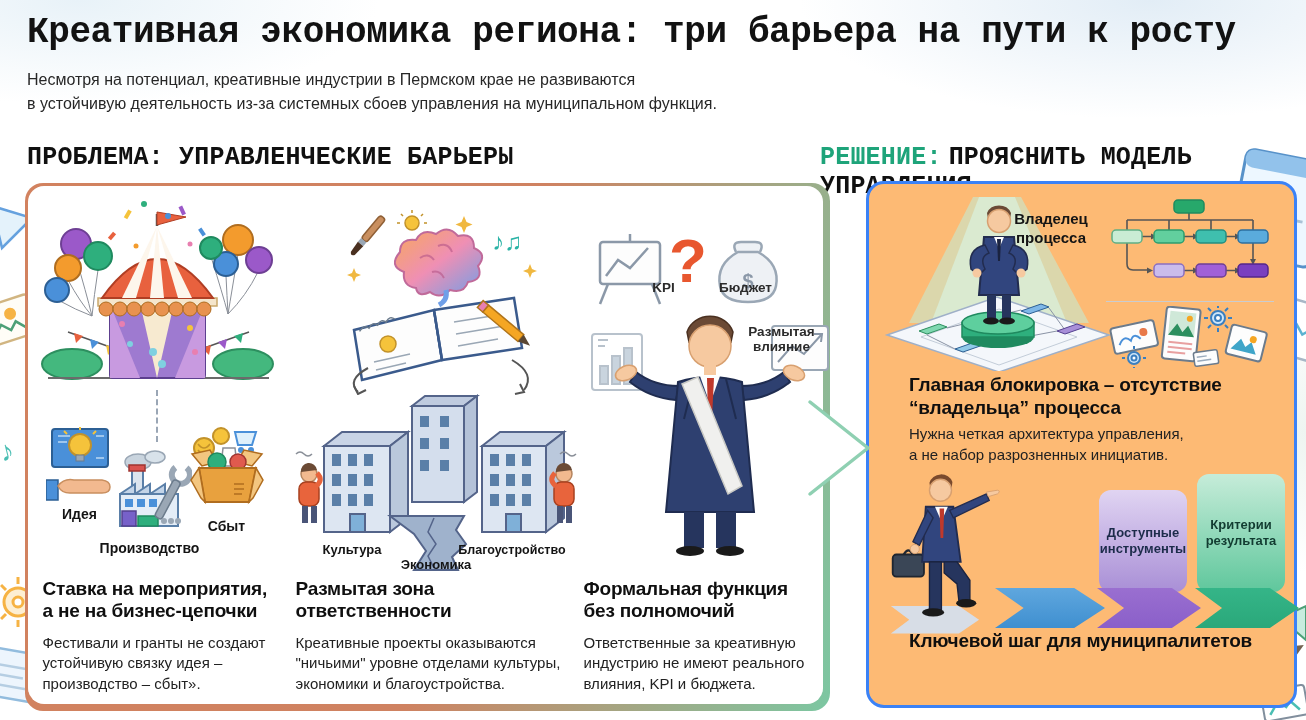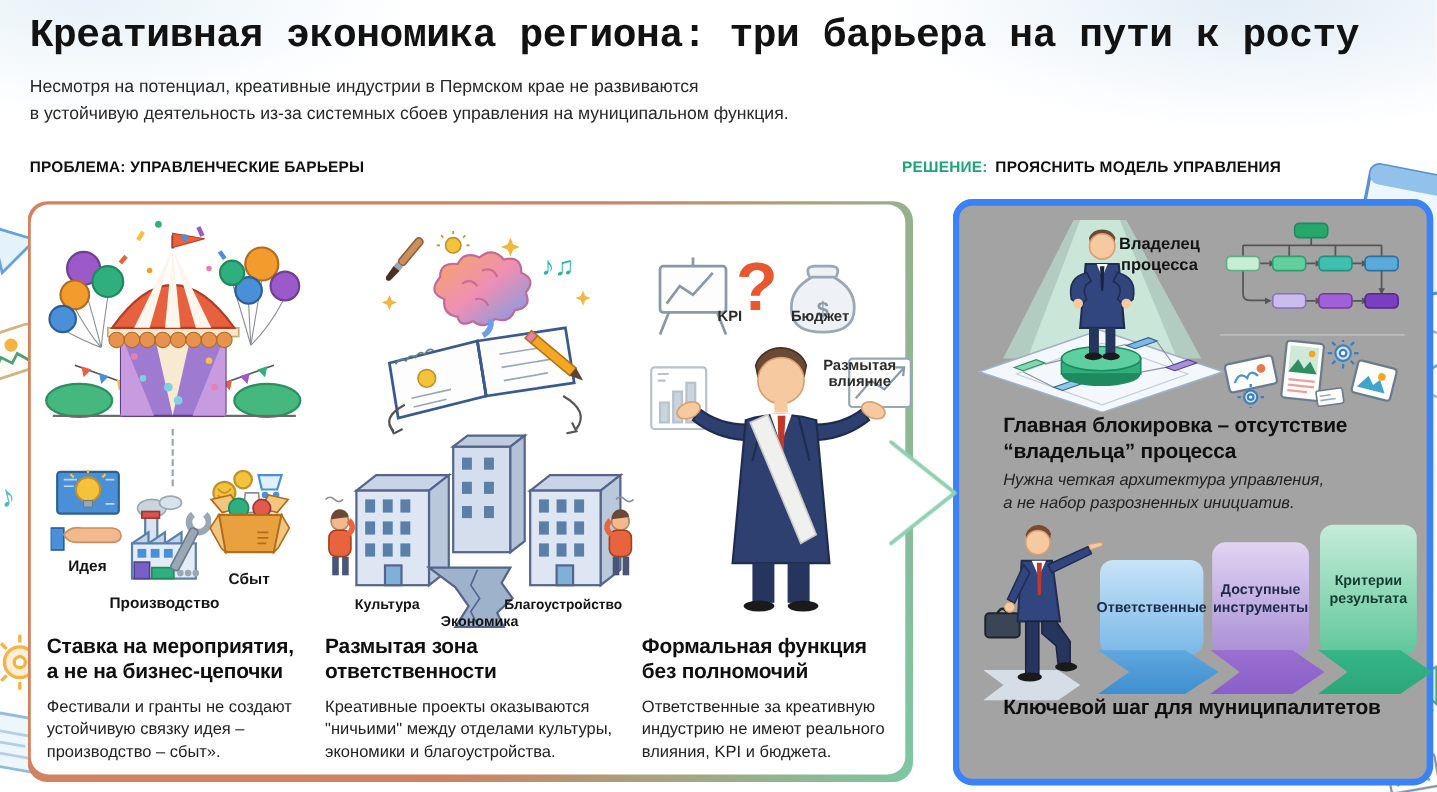--- a/index.html
+++ b/index.html
@@ -7,31 +7,31 @@
        font-family:"Liberation Sans",sans-serif;color:#141414;}
   .abs{position:absolute;}
   .pre{white-space:pre-line;}
   #bg-tint{left:0;top:0;width:1306px;height:720px;
     background:
       radial-gradient(500px 170px at 88% 0%, #e2edf6, rgba(255,255,255,0) 70%),
       radial-gradient(430px 150px at 6% 0%, #e8f2f8, rgba(255,255,255,0) 70%),
       radial-gradient(300px 200px at 100% 60%, #eef5f1, rgba(255,255,255,0) 70%);}
   #page-title{left:27px;top:12px;width:1262px;font-size:36px;font-weight:bold;letter-spacing:-0.4px;color:#121212;font-family:Liberation Mono, monospace;}
   #page-subtitle{left:27px;top:68px;width:900px;font-size:16px;line-height:1.5;color:#272727;}
-  .section-h{top:143px;font-size:14px;font-weight:bold;letter-spacing:0.2px;color:#101010;}
+  .section-h{top:143px;font-size:25px;font-weight:bold;letter-spacing:0.2px;color:#101010;font-family:Liberation Mono, monospace;}
   #problem-h{left:27px;}
   #solution-h{left:820px;}
   #solution-h .accent{color:#1ea47a;}
   #solution-h .rest{margin-left:7px;}
   
   #panel-problem{left:25px;top:183px;width:800px;height:523px;border-radius:18px;padding:2.5px;
     background:linear-gradient(105deg,#d2825f,#cf8261 55%,#7cc7a2 100%);z-index:2;}
   #panel-problem .inner{position:relative;width:795px;height:518px;background:#ffffff;border-radius:16px;}
-  #panel-solution{left:866px;top:181px;width:425px;height:521px;background:#a3a3a3;
-    border:6px solid #3b82f6;border-radius:18px;z-index:2;}
+  #panel-solution{left:866px;top:181px;width:425px;height:521px;background:#fdba74;
+    border:3px solid #3b82f6;border-radius:18px;z-index:2;}
   #panel-arrow{left:806px;top:396px;width:72px;height:104px;z-index:3;}
   
   .card-title{font-size:19px;font-weight:bold;line-height:1.17;letter-spacing:-0.2px;color:#0f0f0f;}
   .card-body{font-size:15px;line-height:1.38;color:#222222;}
   .mini-label{font-size:14px;font-weight:bold;text-align:center;color:#141414;}
   #dash-connector{left:128px;top:204px;height:52px;border-left:2px dashed #9aa6b5;}
   .kpi-label{font-size:13.5px;font-weight:bold;text-align:center;color:#2b2b2b;}
   
   #owner-label{left:130px;top:26px;width:104px;font-size:15px;font-weight:bold;text-align:center;line-height:1.25;}
   #flow-divider{left:237px;top:117px;width:168px;border-top:1.5px solid #c9ccd0;}
@@ -390,21 +390,21 @@
 влияние</div>
 
   <div class="abs card-title pre" style="left:15px;top:392px;width:250px;">Ставка на мероприятия,
 а не на бизнес-цепочки</div>
   <div class="abs card-body pre" style="left:15px;top:447px;width:255px;">Фестивали и гранты не создают
 устойчивую связку  идея –
 производство – сбыт».</div>
   <div class="abs card-title pre" style="left:268px;top:392px;width:260px;">Размытая зона
 ответственности</div>
   <div class="abs card-body pre" style="left:268px;top:447px;width:265px;">Креативные проекты оказываются
-"ничьими" между отделами культуры,
+"ничьими" уровне отделами культуры,
 экономики и благоустройства.</div>
   <div class="abs card-title pre" style="left:556px;top:392px;width:240px;">Формальная функция
 без полномочий</div>
   <div class="abs card-body pre" style="left:556px;top:447px;width:245px;">Ответственные за креативную
 индустрию не имеют реального
 влияния, KPI и бюджета.</div>
  </div>
 </div>
 
 <svg id="panel-arrow" class="abs" viewBox="0 0 72 104">
@@ -494,21 +494,21 @@
     </g>
     <g stroke="#3a7fc0" stroke-width="2" fill="#cfe6f8">
       <circle cx="28" cy="52" r="6"></circle>
         <circle cx="28" cy="52" r="2.5" fill="#ffffff"></circle>
       <path d="M28,43 v-3 M28,61 v3 M19,52 h-3 M37,52 h3" fill="none"></path>
     </g>
   </svg>
 
   <div class="abs sol-title pre" style="left:40px;top:190px;width:370px;">Главная блокировка – отсутствие
 “владельца” процесса</div>
-  <div class="abs sol-body pre" style="left:40px;top:240px;width:370px;font-style:italic;">Нужна четкая архитектура управления,
+  <div class="abs sol-body pre" style="left:40px;top:240px;width:370px;">Нужна четкая архитектура управления,
 а не набор разрозненных инициатив.</div>
 
   <svg class="abs" style="left:17px;top:286px;" width="120" height="170" viewBox="0 0 120 185">
     <polygon points="0,148 74,148 96,163 74,178 0,178 20,163" fill="#d7dde6"></polygon>
     <rect x="2" y="92" width="34" height="24" rx="4" fill="#3a4656" stroke="#1f2630" stroke-width="2"></rect>
     <path d="M14,92 q5,-9 10,0" fill="none" stroke="#1f2630" stroke-width="2.5"></path>
     <path d="M38,40 L68,40 L76,100 L34,100 Z" fill="#31457e" stroke="#222c4f" stroke-width="2"></path>
     <path d="M42,14 a13,12 0 0 1 25,-1 l-1,7 q-12,-8 -23,0 z" fill="#7a4a2d"></path>
     <circle cx="54" cy="22" r="12" fill="#f6c9a0" stroke="#d8a070" stroke-width="1.5"></circle>
     <path d="M48,40 L62,40 L55,56 Z" fill="#fdfdfd"></path>
@@ -516,21 +516,20 @@
     <path d="M64,44 L104,26 L107,33 L68,52 Z" fill="#31457e" stroke="#222c4f" stroke-width="1.5"></path>
     <path d="M104,24 l12,-2 q4,1 0,4 l-10,3 z" fill="#f6c9a0" stroke="#d8a070" stroke-width="1"></path>
     <path d="M40,44 L24,78 L31,82 L46,52 Z" fill="#31457e" stroke="#222c4f" stroke-width="1.5"></path>
     <circle cx="26" cy="86" r="5" fill="#f6c9a0" stroke="#d8a070" stroke-width="1"></circle>
     <rect x="42" y="100" width="13" height="52" fill="#26355e" stroke="#1a2340" stroke-width="1.5"></rect>
     <path d="M58,100 L72,100 L86,120 L86,142 L74,142 L72,124 L58,112 Z" fill="#26355e" stroke="#1a2340" stroke-width="1.5"></path>
     <ellipse cx="46" cy="155" rx="12" ry="4.5" fill="#1a1a1a"></ellipse>
     <ellipse cx="82" cy="145" rx="11" ry="4.5" fill="#1a1a1a"></ellipse>
   </svg>
 
-  <div id="step1-rect" class="abs step-rect">Ответственные</div>
   <div id="step1-arrow" class="abs step-arrow"></div>
   <div id="step2-rect" class="abs step-rect">Доступные
 инструменты</div>
   <div id="step2-arrow" class="abs step-arrow"></div>
   <div id="step3-rect" class="abs step-rect">Критерии
 результата</div>
   <div id="step3-arrow" class="abs step-arrow"></div>
 
   <div class="abs sol-title" style="left:40px;top:446px;width:380px;">Ключевой шаг для муниципалитетов</div>
 </div>

